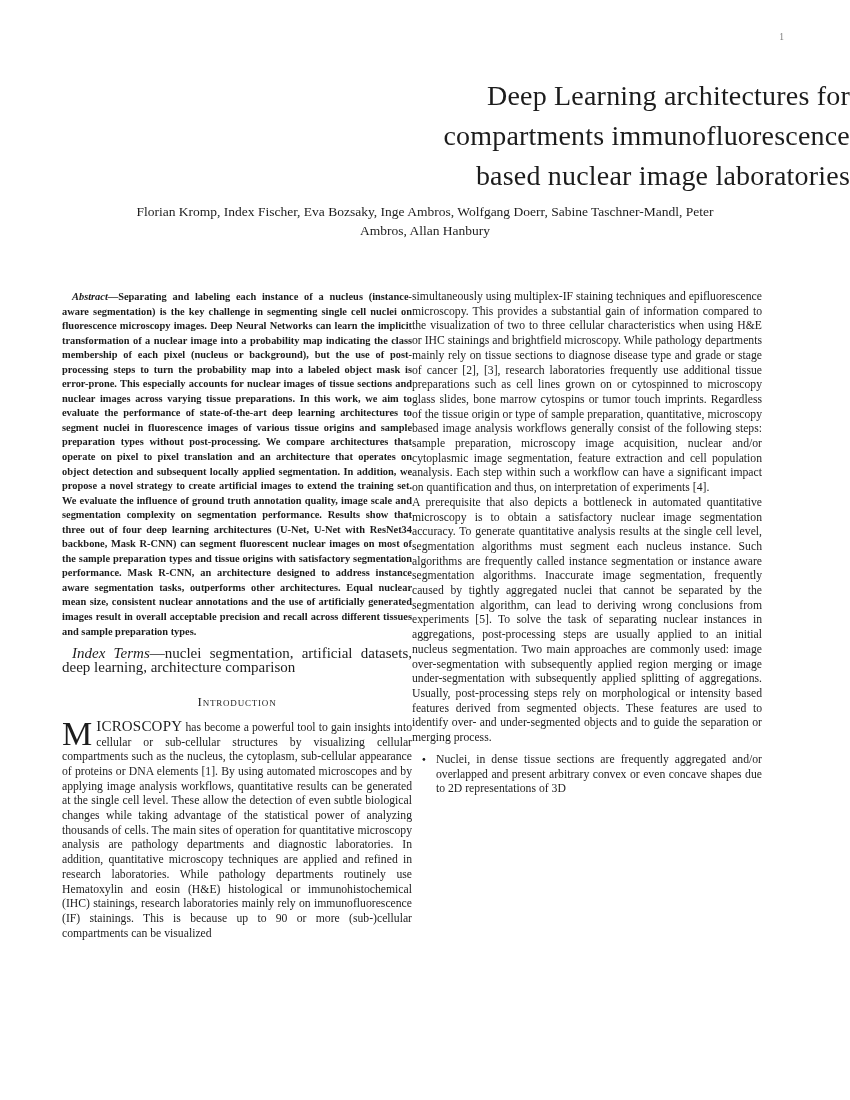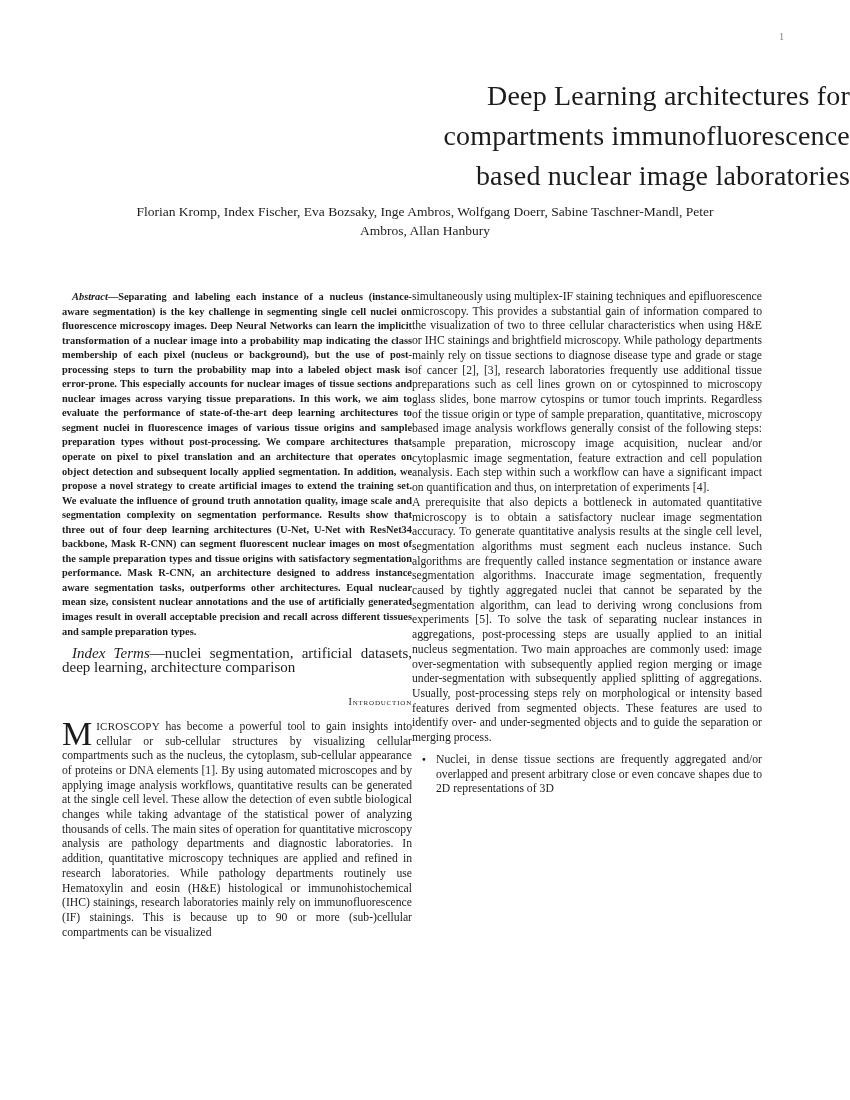--- a/index.html
+++ b/index.html
@@ -55,35 +55,35 @@
   .abstract .lead-label, .index-terms .lead-label { font-style: italic; }
   .index-terms {
     margin-top: 7px !important;
     font-weight: normal;
     font-size: 15px;
     line-height: 14px;
     text-indent: 10px;
   }
   .section-heading {
     margin: 21px 0 9px 0;
-    text-align: right;
-    font-size: 10px;
+    text-align: center;
+    font-size: 13px;
     font-weight: normal;
     font-variant: small-caps;
     letter-spacing: 0.8px;
   }
   .intro .dropcap {
     float: left;
     font-size: 34px;
     line-height: 27px;
     padding-right: 4px;
     margin-top: 1px;
   }
   .intro .lead-word {
-    font-size: 11px;
+    font-size: 15px;
     letter-spacing: 0.2px;
   }
   .body-par { text-indent: 0; }
   .body-par.indented { text-indent: 10px; }
   .body-par .italic-term { }
   .still-par { margin-top: 5px !important; }
   .bullet-list { margin-top: 7px; }
   .bullet-item {
     position: relative;
     padding-left: 24px;
@@ -122,18 +122,18 @@
     </div>
 
     <div class="col">
       <p class="body-par">simultaneously using multiplex-IF staining techniques and epifluorescence microscopy. This provides a substantial gain of information compared to the visualization of two to three cellular characteristics when using H&amp;E or IHC stainings and brightfield microscopy. While pathology departments mainly rely on tissue sections to diagnose disease type and grade or stage of cancer [2], [3], research laboratories frequently use additional tissue preparations such as cell lines grown on or cytospinned to microscopy glass slides, bone marrow cytospins or tumor touch imprints. Regardless of the tissue origin or type of sample preparation, quantitative, microscopy based image analysis workflows generally consist of the following steps: sample preparation, microscopy image acquisition, nuclear and/or cytoplasmic image segmentation, feature extraction and cell population analysis. Each step within such a workflow can have a significant impact on quantification and thus, on interpretation of experiments [4].</p>
 
       <p class="body-par"><span>A prerequisite that also depicts a bottleneck in automated quantitative microscopy is to obtain a satisfactory nuclear image segmentation accuracy. To generate quantitative analysis results at the single cell level, segmentation algorithms must segment each nucleus instance. Such algorithms are frequently called </span><span class="italic-term">instance segmentation</span><span> or </span><span class="italic-term">instance aware segmentation</span><span> algorithms. Inaccurate image segmentation, frequently caused by tightly aggregated nuclei that cannot be separated by the segmentation algorithm, can lead to deriving wrong conclusions from experiments [5]. To solve the task of separating nuclear instances in aggregations, post-processing steps are usually applied to an initial nucleus segmentation. Two main approaches are commonly used: image over-segmentation with subsequently applied region merging or image under-segmentation with subsequently applied splitting of aggregations. Usually, post-processing steps rely on morphological or intensity based features derived from segmented objects. These features are used to identify over- and under-segmented objects and to guide the separation or merging process.</span></p>
 
 
       <div class="bullet-list">
         <div class="bullet-item"><span class="bullet-glyph">•</span></div>
-        <div class="bullet-item"><span class="bullet-glyph">•</span><span>Nuclei, in dense tissue sections are frequently aggregated and/or overlapped and present arbitrary close or even concave shapes due to 2D representations of 3D</span></div>
+        <div class="bullet-item"><span class="bullet-glyph">•</span><span>Nuclei, in dense tissue sections are frequently aggregated and/or overlapped and present arbitrary convex or even concave shapes due to 2D representations of 3D</span></div>
       </div>
     </div>
 
   </div>
 </div>
 
 </body></html>

